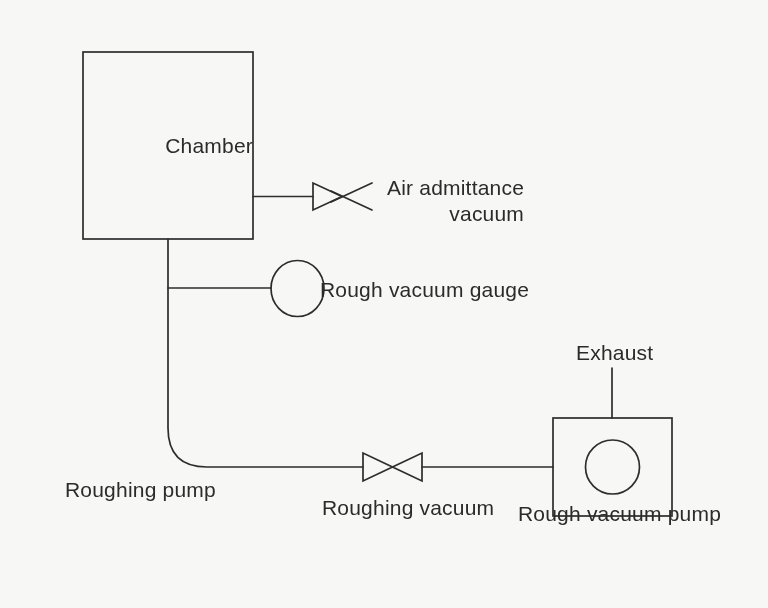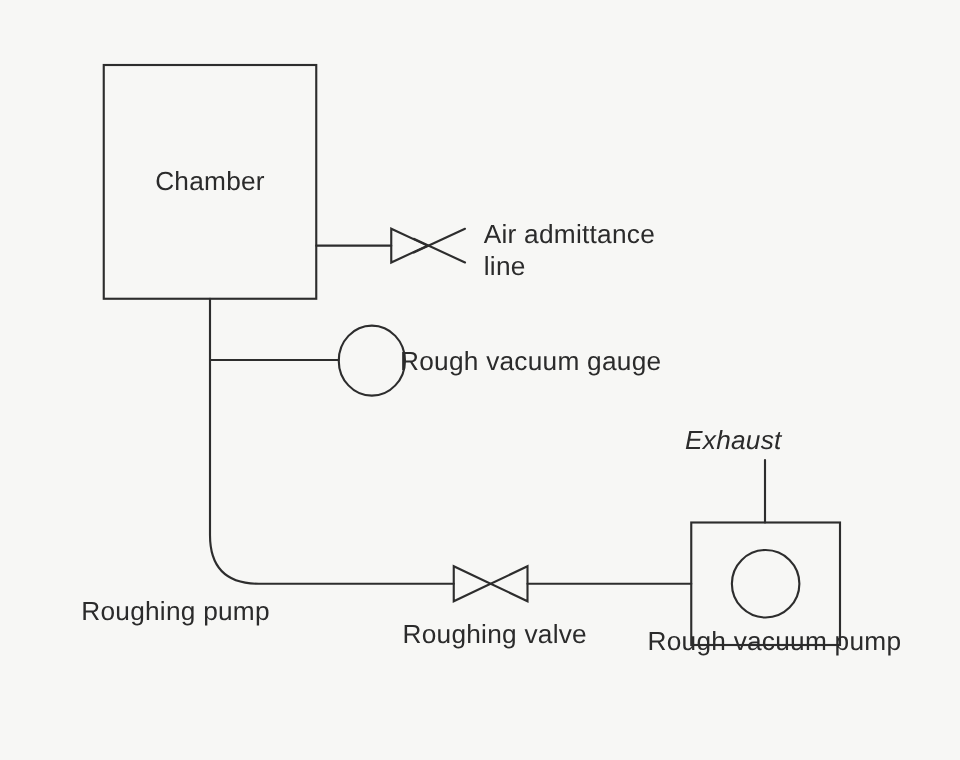--- a/index.html
+++ b/index.html
@@ -24,27 +24,27 @@
     color: #2b2b2b;
     font-size: 21px;
     line-height: 26px;
     white-space: nowrap;
     letter-spacing: 0.2px;
   }
   .label-chamber {
     left: 83px;
     top: 133px;
     width: 170px;
-    text-align: center;
+    text-align: right;
     white-space: normal;
   }
-  .label-air-valve   { left: 387px; top: 175px; }
+  .label-air-valve   { left: 387px; top: 175px; text-align: right; }
   .label-air-valve span { display: block; }
   .label-gauge       { left: 320px; top: 277px; }
-  .label-exhaust     { left: 548px; top: 340px; font-style: italic; }
+  .label-exhaust     { left: 576px; top: 340px; }
   .label-roughing-line  { left: 65px;  top: 477px; }
   .label-roughing-valve { left: 322px; top: 495px; }
   .label-pump        { left: 518px; top: 501px; }
 </style>
 </head>
 <body>
 
 <div class="canvas">
 
   <svg class="diagram-svg" width="768" height="608" viewBox="0 0 768 608">
@@ -78,26 +78,26 @@
       </g>
 
       <path d="M 612 368 V 418"></path>
     </g>
   </svg>
 
   <div class="label label-chamber">Chamber</div>
 
   <div class="label label-air-valve">
     <span>Air admittance</span>
-    <span>line</span>
+    <span>vacuum</span>
   </div>
 
   <div class="label label-gauge">Rough vacuum gauge</div>
 
   <div class="label label-exhaust">Exhaust</div>
 
   <div class="label label-roughing-line">Roughing pump</div>
 
-  <div class="label label-roughing-valve">Roughing valve</div>
+  <div class="label label-roughing-valve">Roughing vacuum</div>
 
   <div class="label label-pump">Rough vacuum pump</div>
 
 </div>
 
 </body></html>

